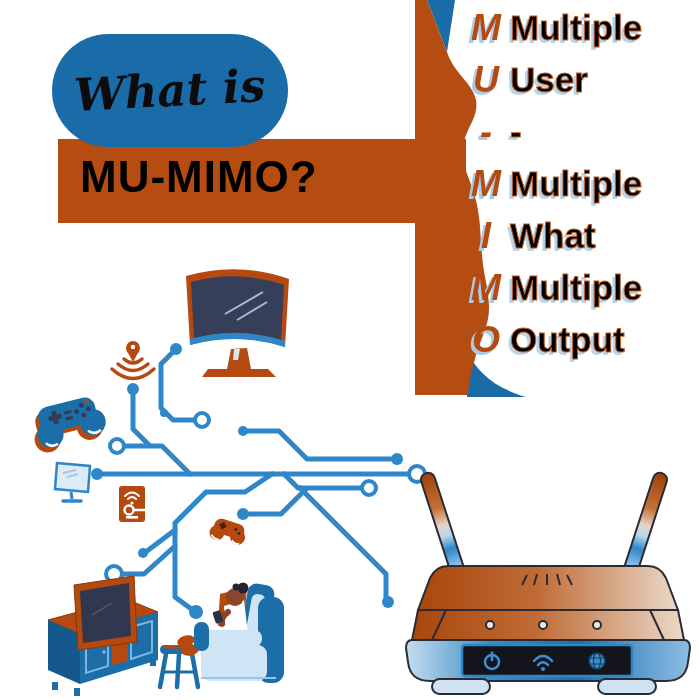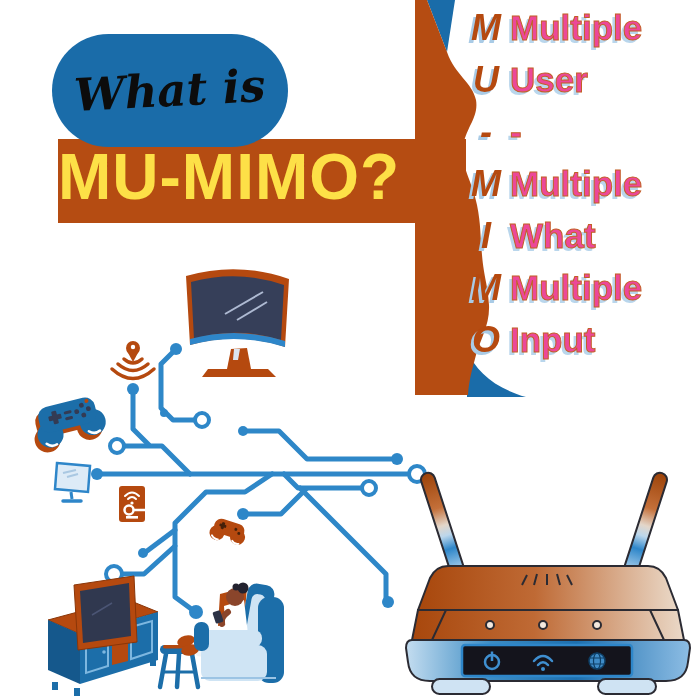--- a/index.html
+++ b/index.html
@@ -3,38 +3,38 @@
 <meta charset="utf-8">
 <style>
   html,body{margin:0;padding:0;}
   body{width:700px;height:700px;position:relative;background:#fff;overflow:hidden;
        font-family:"Liberation Sans",sans-serif;}
   .stage{position:absolute;inset:0;width:700px;height:700px;}
 
   
   .banner{position:absolute;left:58px;top:139px;width:408px;height:84px;
           background:#b54c12;z-index:1;display:flex;align-items:center;}
-  .banner-title{font-size:64px;font-weight:bold;letter-spacing:1px;color:#fde047;
-          line-height:74px;transform:translateY(-4px);}
+  .banner-title{font-size:44px;font-weight:bold;letter-spacing:1px;color:#000000;
+          padding-left:22px;line-height:74px;transform:translateY(-4px);}
 
   
   .pill{position:absolute;left:52px;top:34px;width:236px;height:113px;background:#1a6ca9;
         border-radius:57px;z-index:3;display:flex;align-items:center;justify-content:center;}
   .pill-text{font-family:"DejaVu Serif",serif;font-style:italic;font-weight:bold;
         font-size:45px;color:#0c0c0c;transform:rotate(-3deg);}
 
   
   .band{position:absolute;left:410px;top:0;width:120px;height:400px;z-index:2;}
 
   
   .acronym{position:absolute;left:470px;top:2px;width:228px;z-index:4;}
   .acro-row{display:flex;align-items:center;height:52px;}
   .acro-letter{width:32px;text-align:center;font-size:36px;font-weight:bold;font-style:italic;
         color:#b5490f;text-shadow:-3px 3px 0 #a9cbe6;}
-  .acro-word{margin-left:8px;font-size:35px;font-weight:bold;color:#ec4899;
+  .acro-word{margin-left:8px;font-size:35px;font-weight:bold;color:#000000;
         -webkit-text-stroke:1px #c25f26;text-shadow:-3px 3px 0 #b9d6ec;}
 
   .art{position:absolute;left:0;top:0;z-index:0;}
 </style>
 </head>
 <body>
 
 <div class="stage">
 
   <svg class="art" width="700" height="700" viewBox="0 0 700 700">
@@ -293,17 +293,17 @@
     <div class="acro-row">
       <span class="acro-letter">I</span>
       <span class="acro-word">What</span>
     </div>
     <div class="acro-row">
       <span class="acro-letter">M</span>
       <span class="acro-word">Multiple</span>
     </div>
     <div class="acro-row">
       <span class="acro-letter">O</span>
-      <span class="acro-word">Input</span>
+      <span class="acro-word">Output</span>
     </div>
   </div>
 
 </div>
 
 </body></html>

